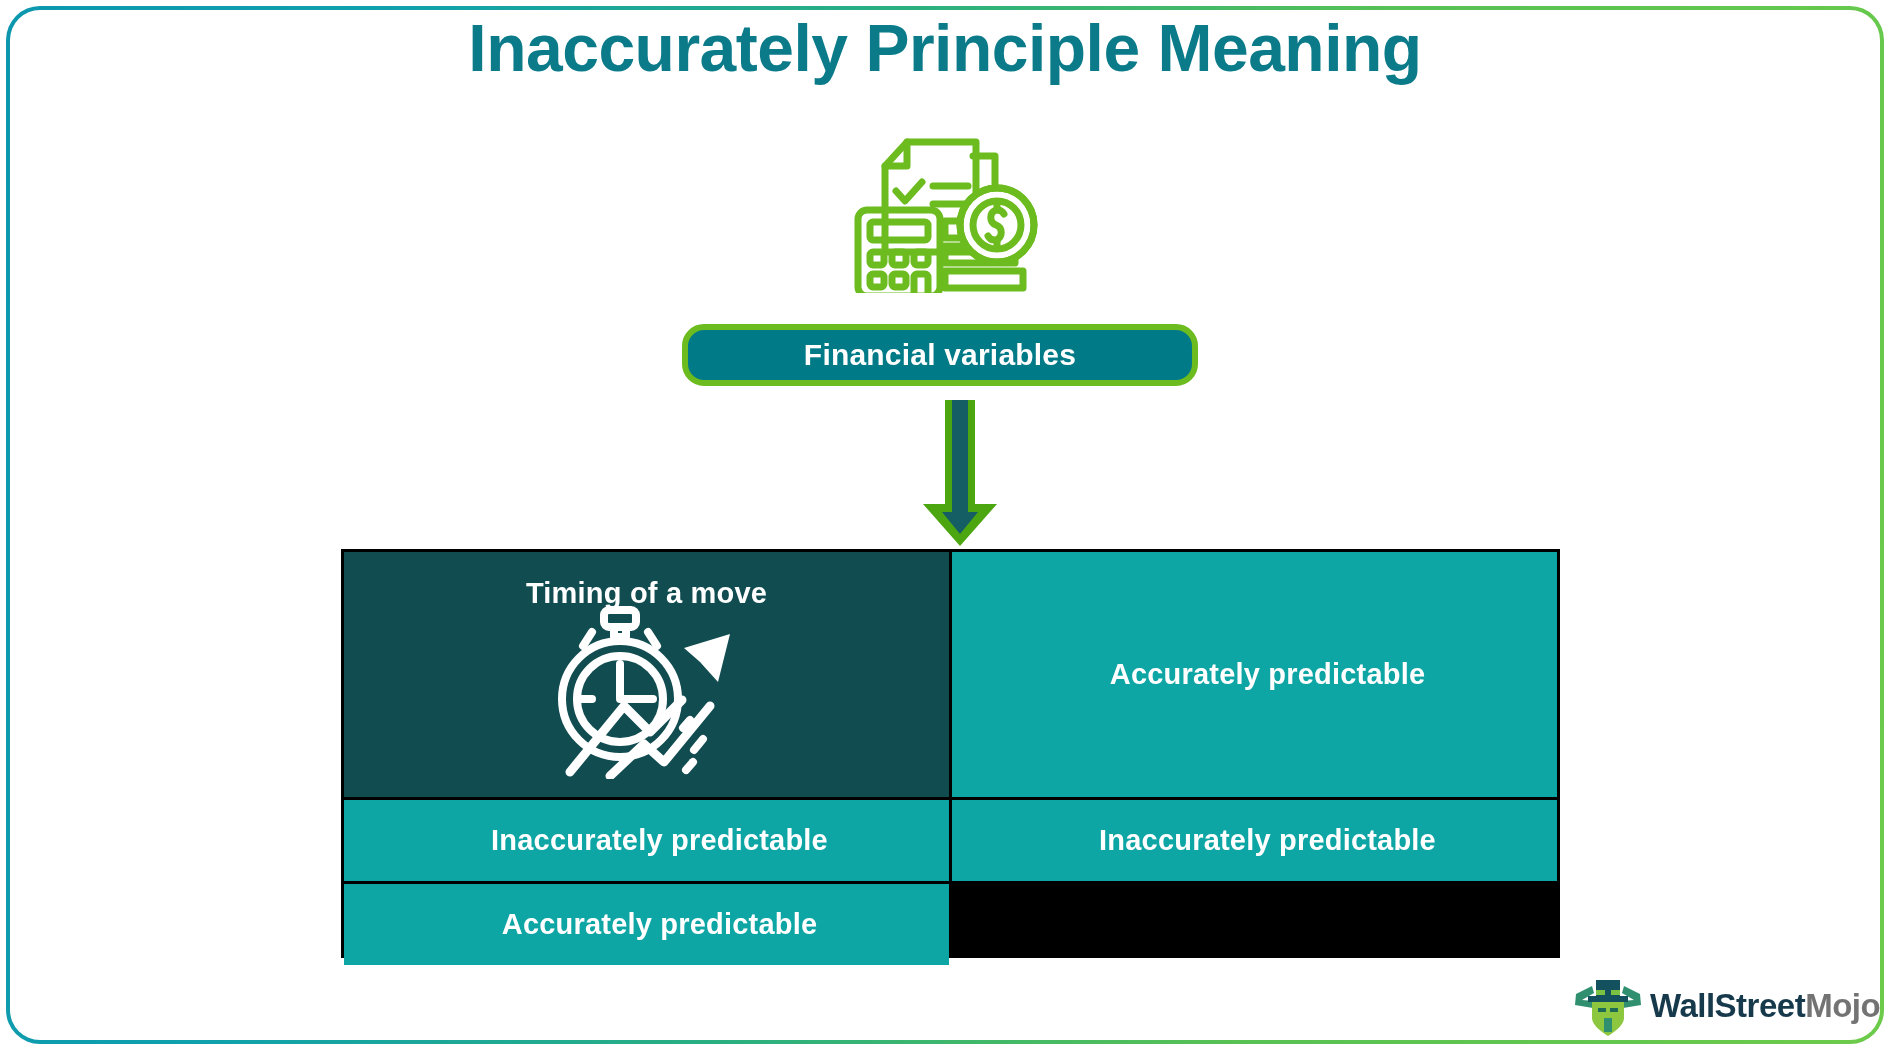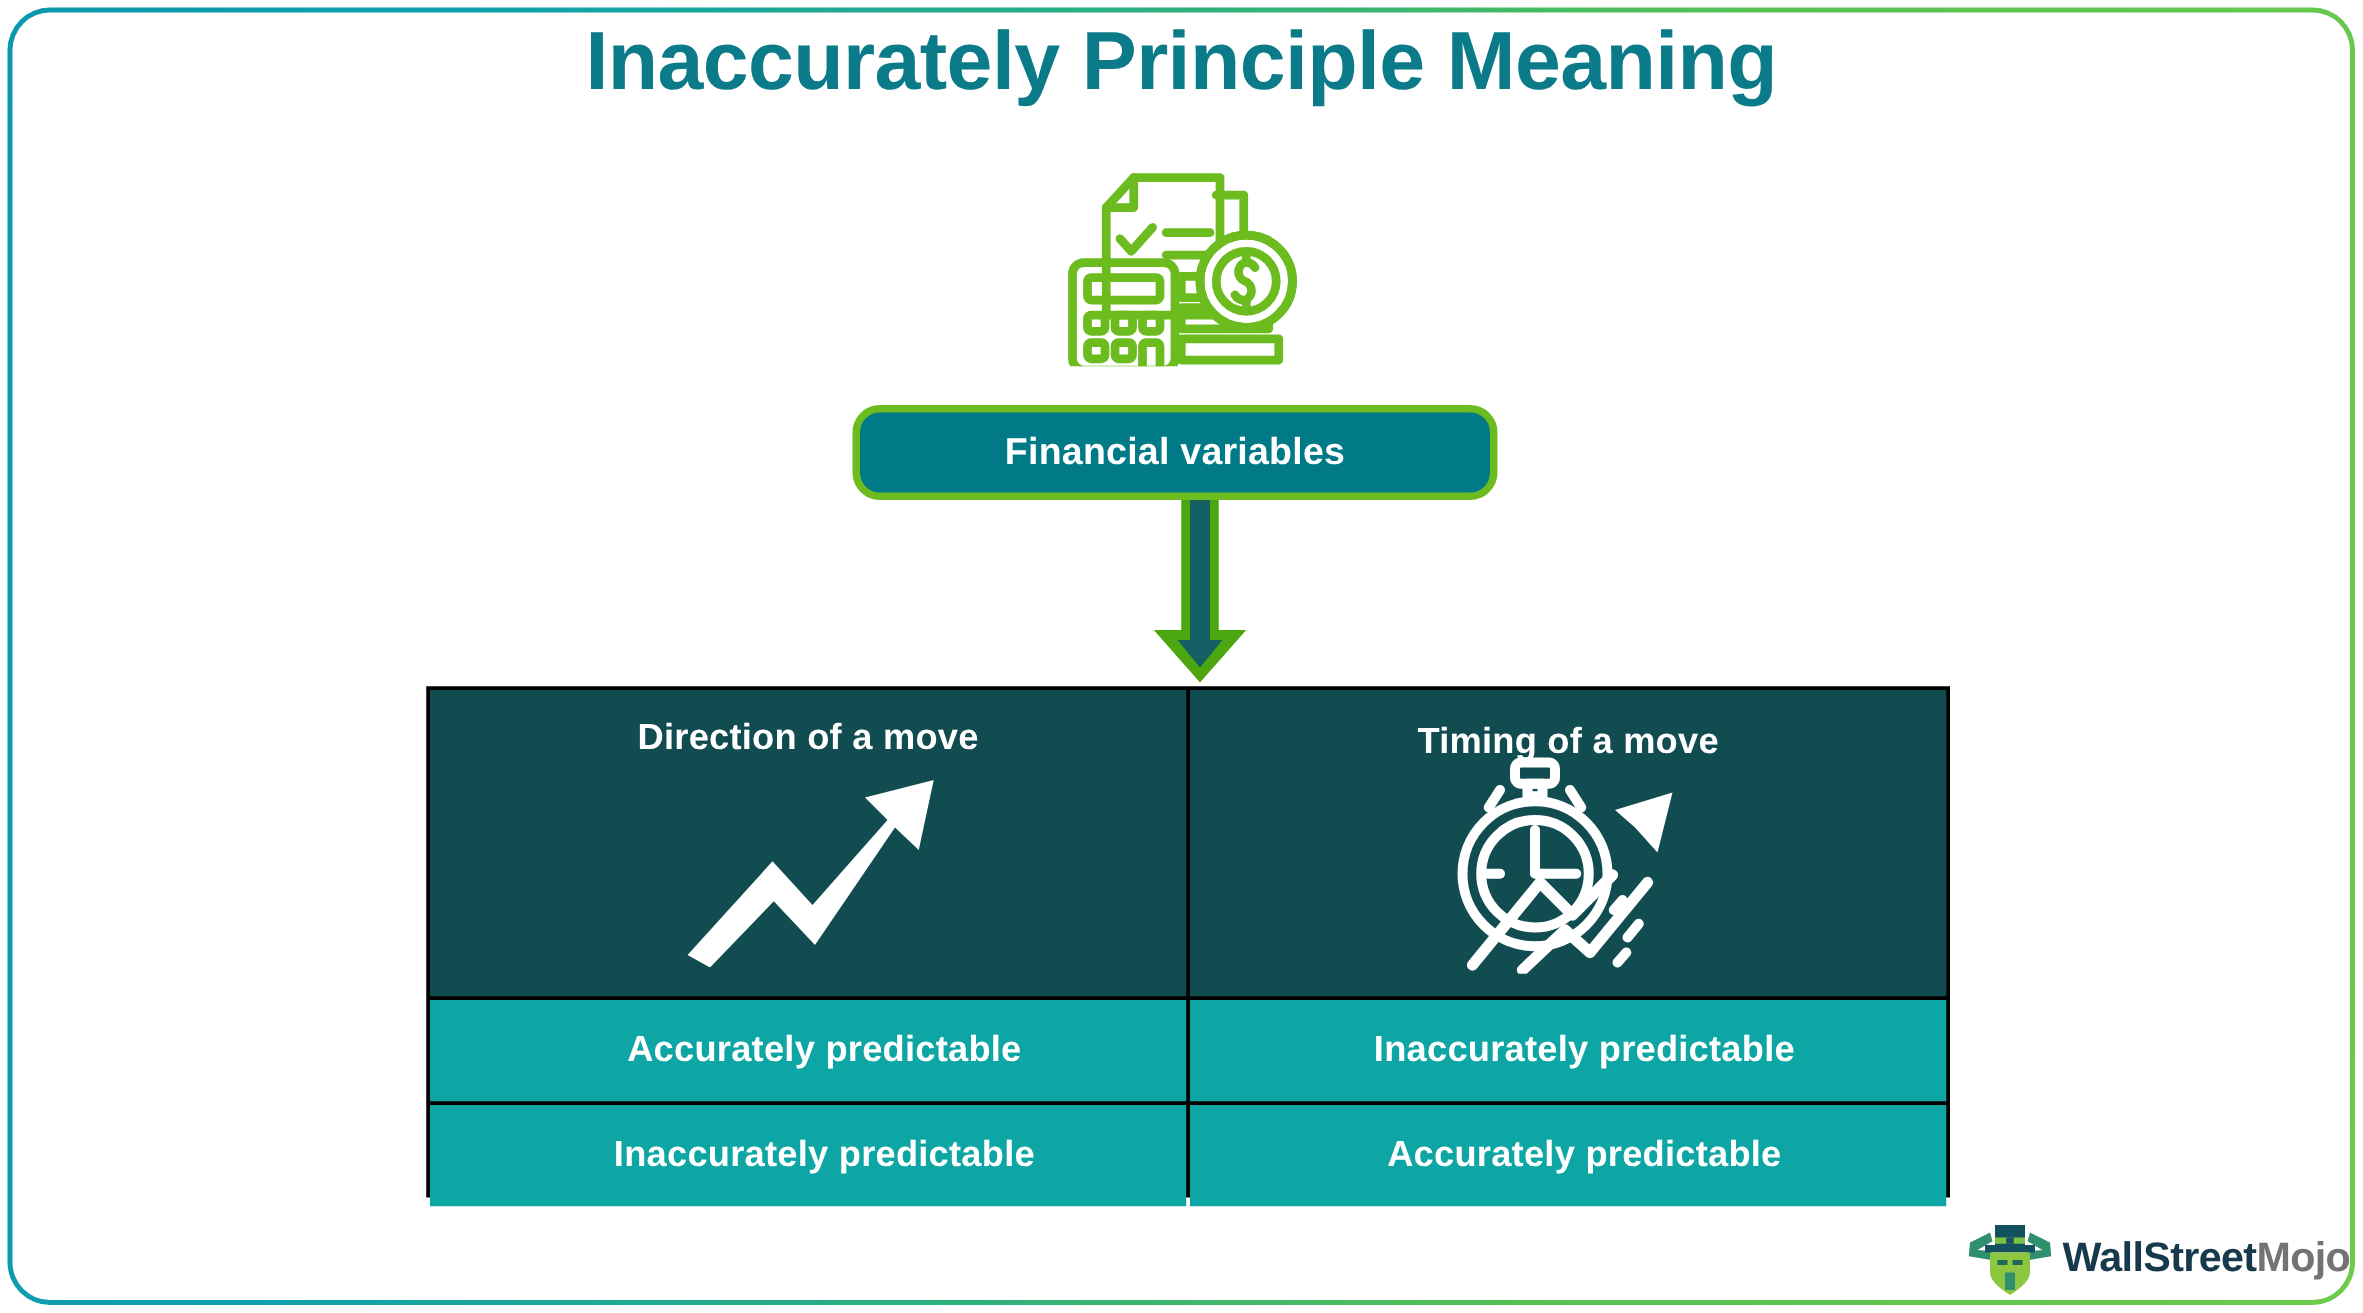--- a/index.html
+++ b/index.html
@@ -62,21 +62,21 @@
     width: 200px;
     height: 165px;
   }
 
   
   .pill {
     position: absolute;
     left: 682px;
     top: 324px;
     width: 516px;
-    height: 76px;
+    height: 62px;
     box-sizing: border-box;
     border: 6px solid #6cbb1f;
     border-radius: 22px;
     background: #007a87;
     display: flex;
     align-items: center;
     justify-content: center;
   }
   .pill-label {
     color: #ffffff;
@@ -231,28 +231,20 @@
 
   <div class="down-arrow">
     <svg viewBox="0 0 96 148" width="96" height="148" xmlns="http://www.w3.org/2000/svg">
       <path d="M33 0 H63 V104 H85 L48 146 L11 104 H33 Z" fill="#4ca60f"></path>
       <path d="M40 0 H56 V112 H66 L48 134 L30 112 H40 Z" fill="#155e63"></path>
     </svg>
   </div>
 
   <div class="grid">
 
-    <div class="cell head left">
-      <span class="head-label">Direction of a move</span>
-      <div class="head-art art-trend">
-        <svg viewBox="0 0 210 160" width="210" height="160" xmlns="http://www.w3.org/2000/svg">
-          <path d="M8 150 L76 75 L108 110 L168 42 L150 24 L205 10 L193 66 L174 48 L110 142 L77 107 L26 160 Z" fill="#ffffff"></path>
-        </svg>
-      </div>
-    </div>
 
     <div class="cell head right">
       <span class="head-label">Timing of a move</span>
       <div class="head-art art-stopwatch">
         <svg viewBox="0 0 190 175" width="190" height="175" fill="none" xmlns="http://www.w3.org/2000/svg">
           <g stroke="#ffffff" stroke-width="8" stroke-linecap="round" stroke-linejoin="round" fill="none">
 
             <rect x="52" y="6" width="32" height="17" rx="5"></rect>
             <path d="M62 23 h12 v10 h-12 z"></path>
 

